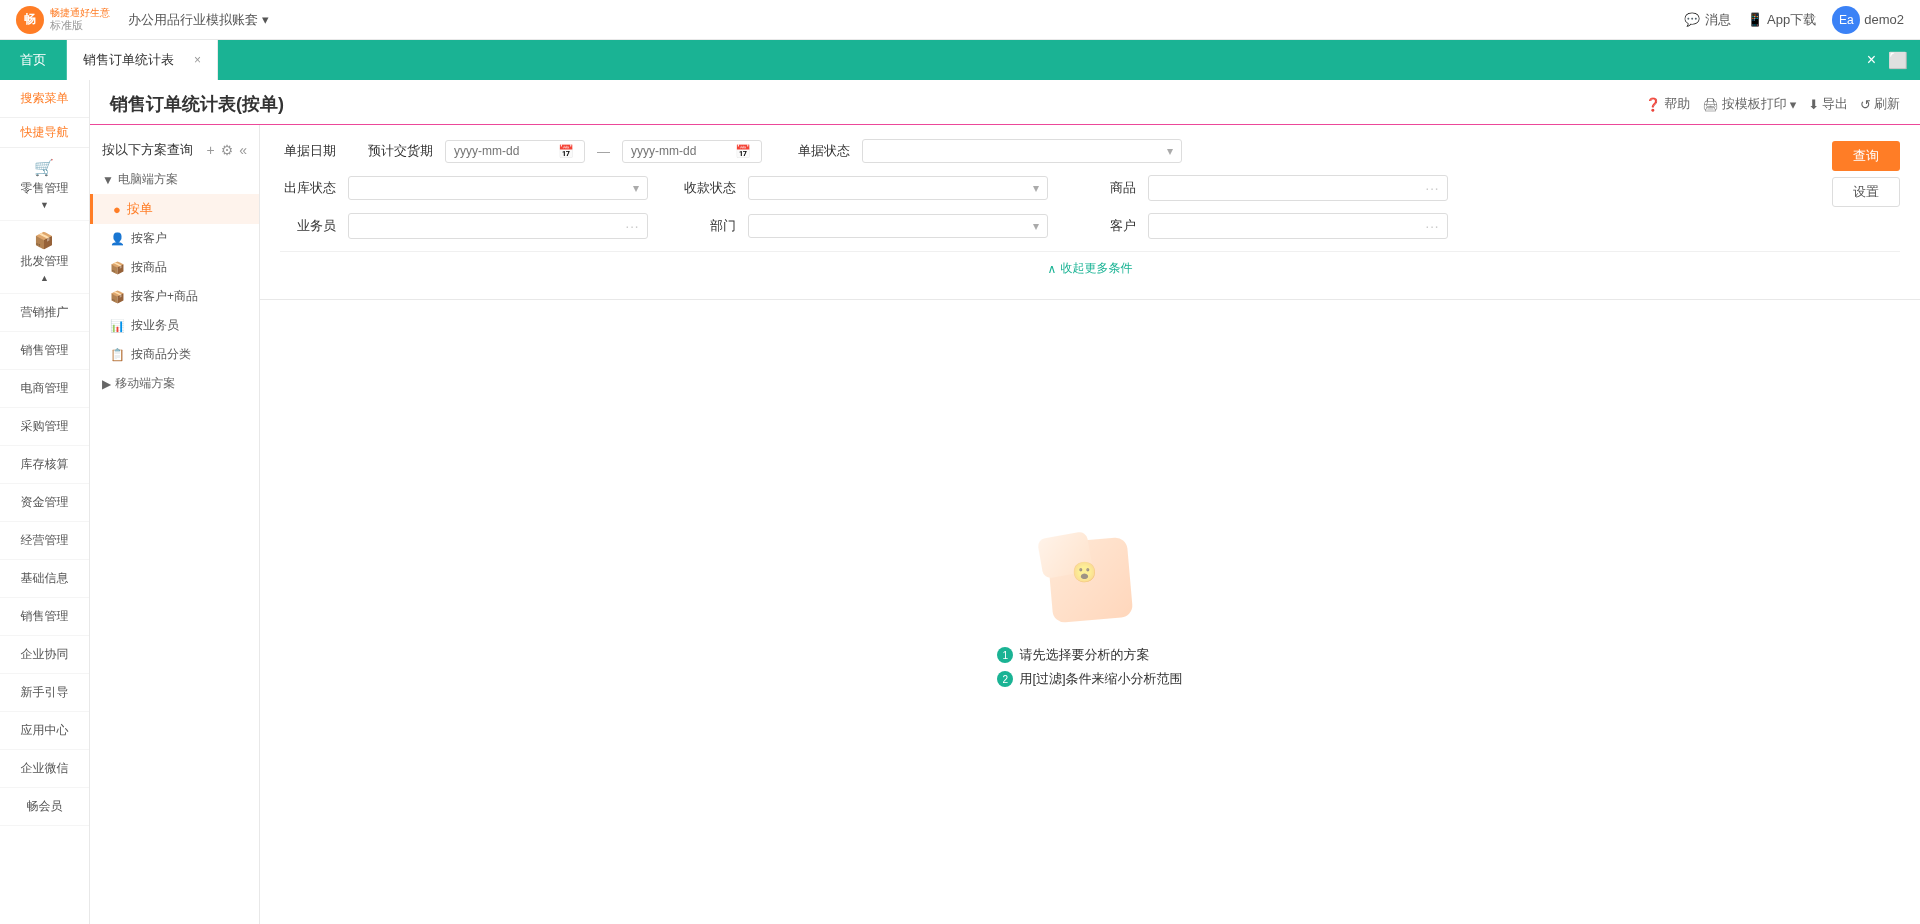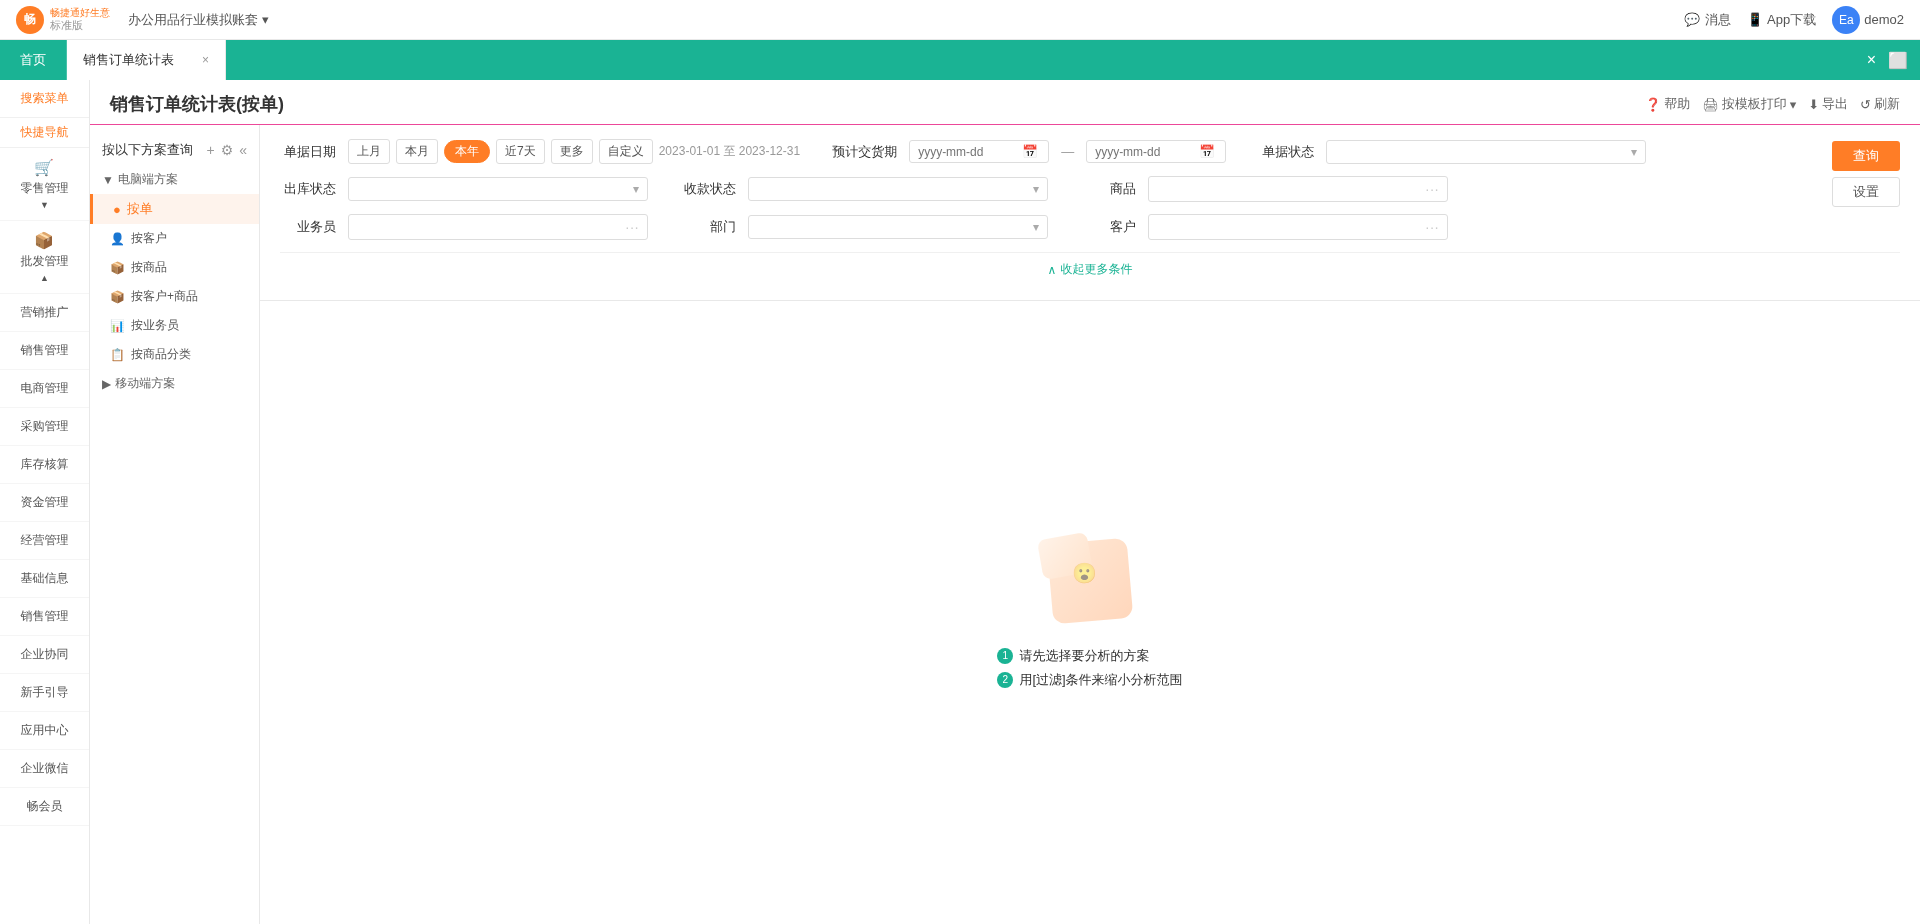--- a/index.html
+++ b/index.html
@@ -32,21 +32,21 @@
       align-items: stretch;
     }
     .tab-home {
       padding: 0 20px;
       display: flex; align-items: center;
       color: white; font-size: 13px; cursor: pointer;
       border-right: 1px solid rgba(255,255,255,0.2);
     }
     .tab-item {
       padding: 0 16px;
-      display: flex; align-items: center; gap: 24px;
+      display: flex; align-items: center; gap: 16px;
       background: white; color: #333; font-size: 13px; cursor: pointer;
       border-right: 1px solid #e8e8e8;
     }
     .tab-item .close-btn { color: #999; font-size: 12px; cursor: pointer; margin-left: 4px; }
     .tab-spacer { flex: 1; }
     .tab-controls { display: flex; align-items: center; padding: 0 8px; gap: 4px; }
     .tab-ctrl-btn { color: white; cursor: pointer; font-size: 16px; padding: 4px; }
 
     
     .main-layout { display: flex; height: calc(924px - 80px); }
@@ -355,29 +355,20 @@
 
       <div class="filter-panel">
 
         <div class="filter-area">
 
           <div style="display:flex; gap:0; align-items:flex-end;">
             <div style="flex:1;">
 
               <div class="filter-row">
                 <span class="filter-label">单据日期</span>
-                <div class="filter-date-group">
-                  <button class="filter-btn">上月</button>
-                  <button class="filter-btn">本月</button>
-                  <button class="filter-btn active">本年</button>
-                  <button class="filter-btn">近7天</button>
-                  <button class="more-btn">更多</button>
-                  <button class="filter-btn">自定义</button>
-                  <span class="filter-date-range">2023-01-01 至 2023-12-31</span>
-                </div>
 
                 <span class="filter-label" style="margin-left:20px;">预计交货期</span>
                 <div class="date-input-wrap">
                   <input type="text" placeholder="yyyy-mm-dd" style="">
                   <span style="color:#ccc;">📅</span>
                 </div>
                 <span class="date-separator">—</span>
                 <div class="date-input-wrap">
                   <input type="text" placeholder="yyyy-mm-dd" style="">
                   <span style="color:#ccc;">📅</span>

